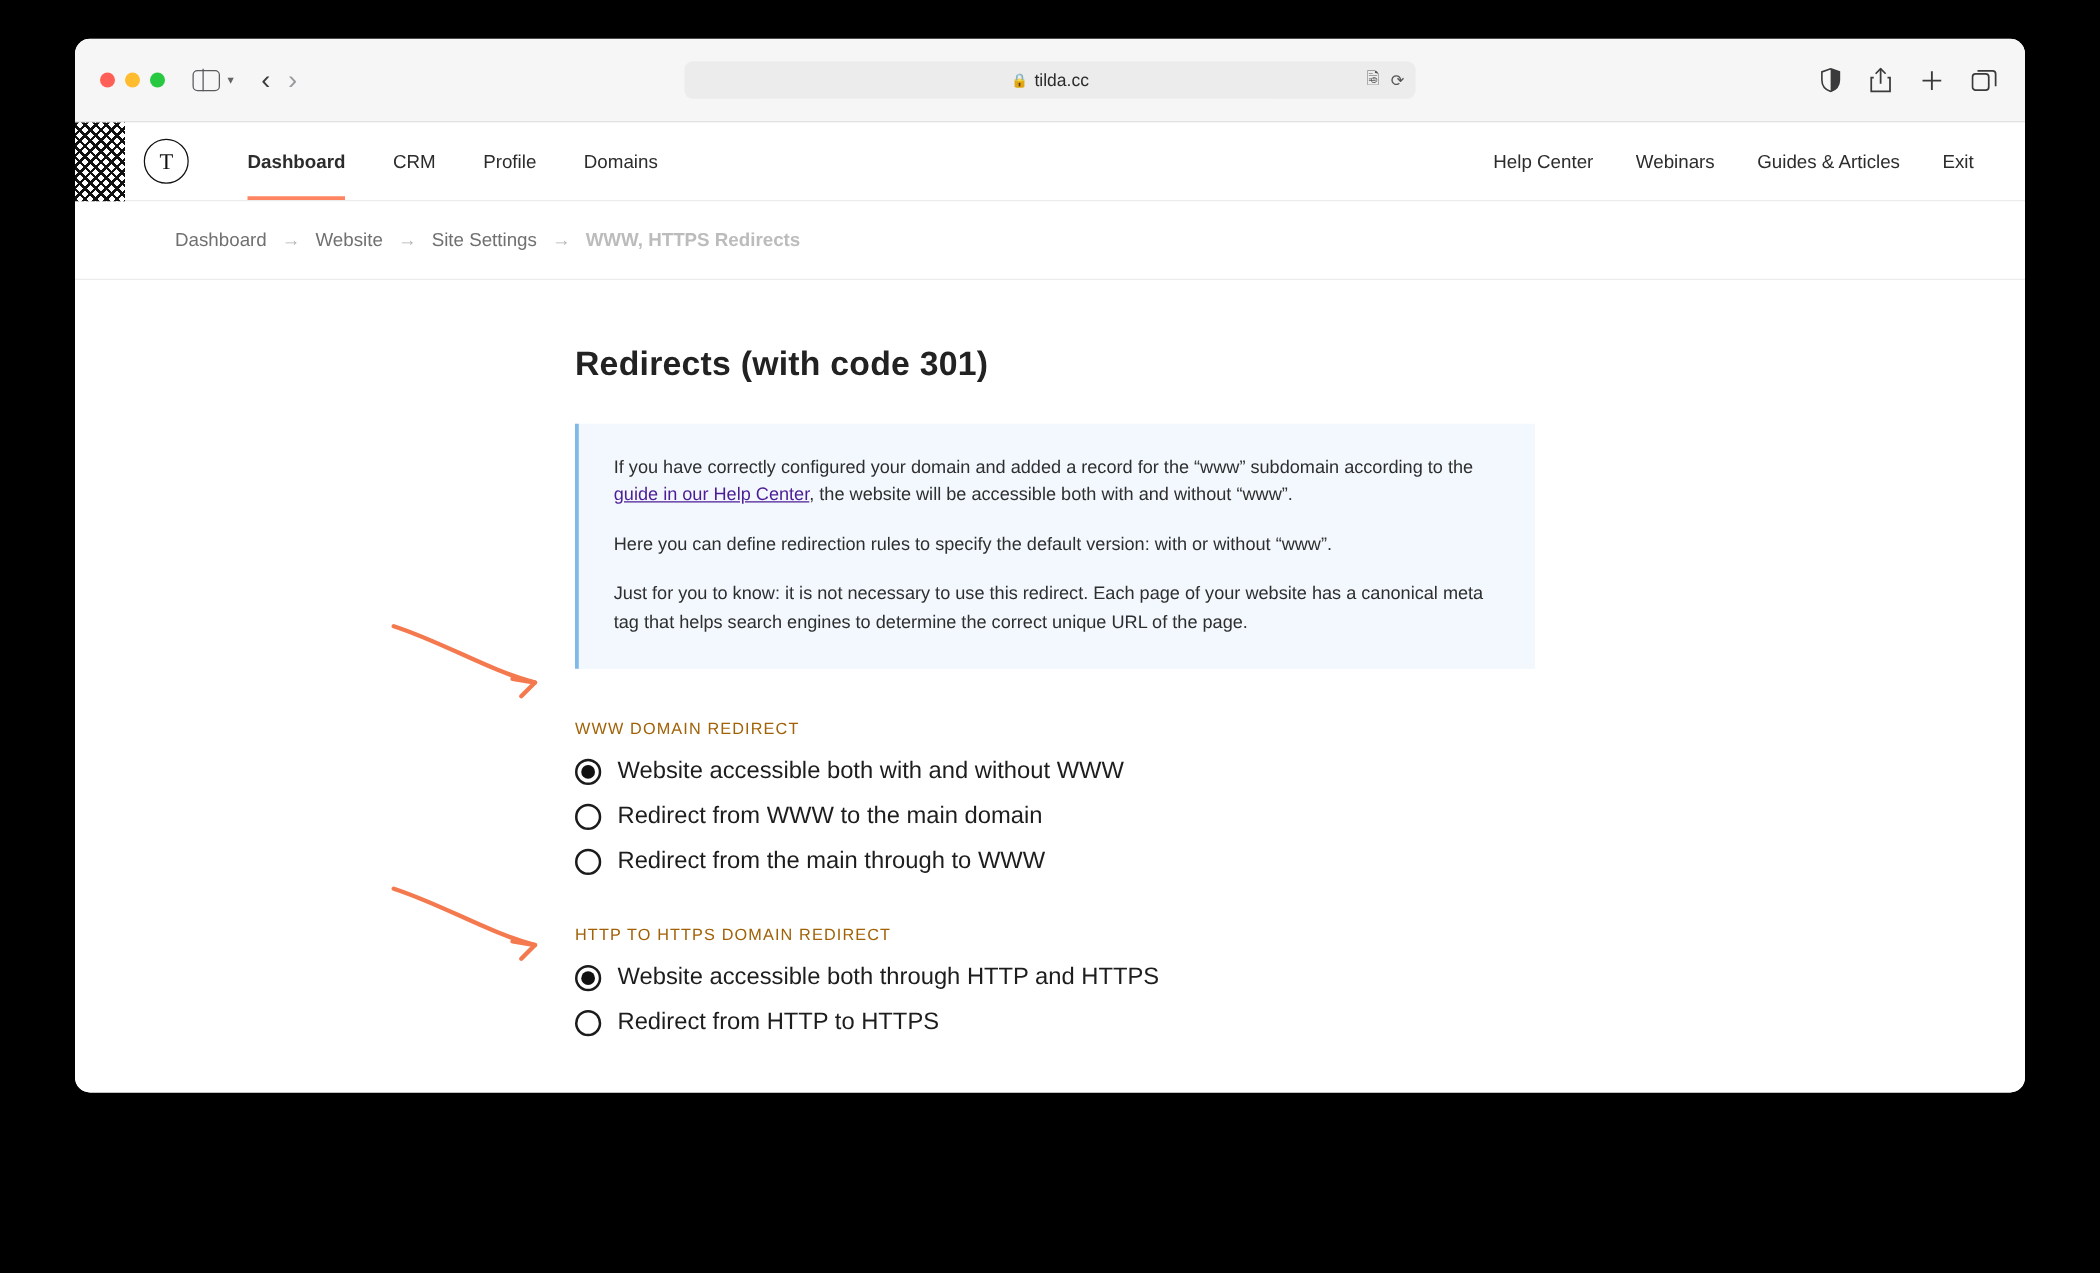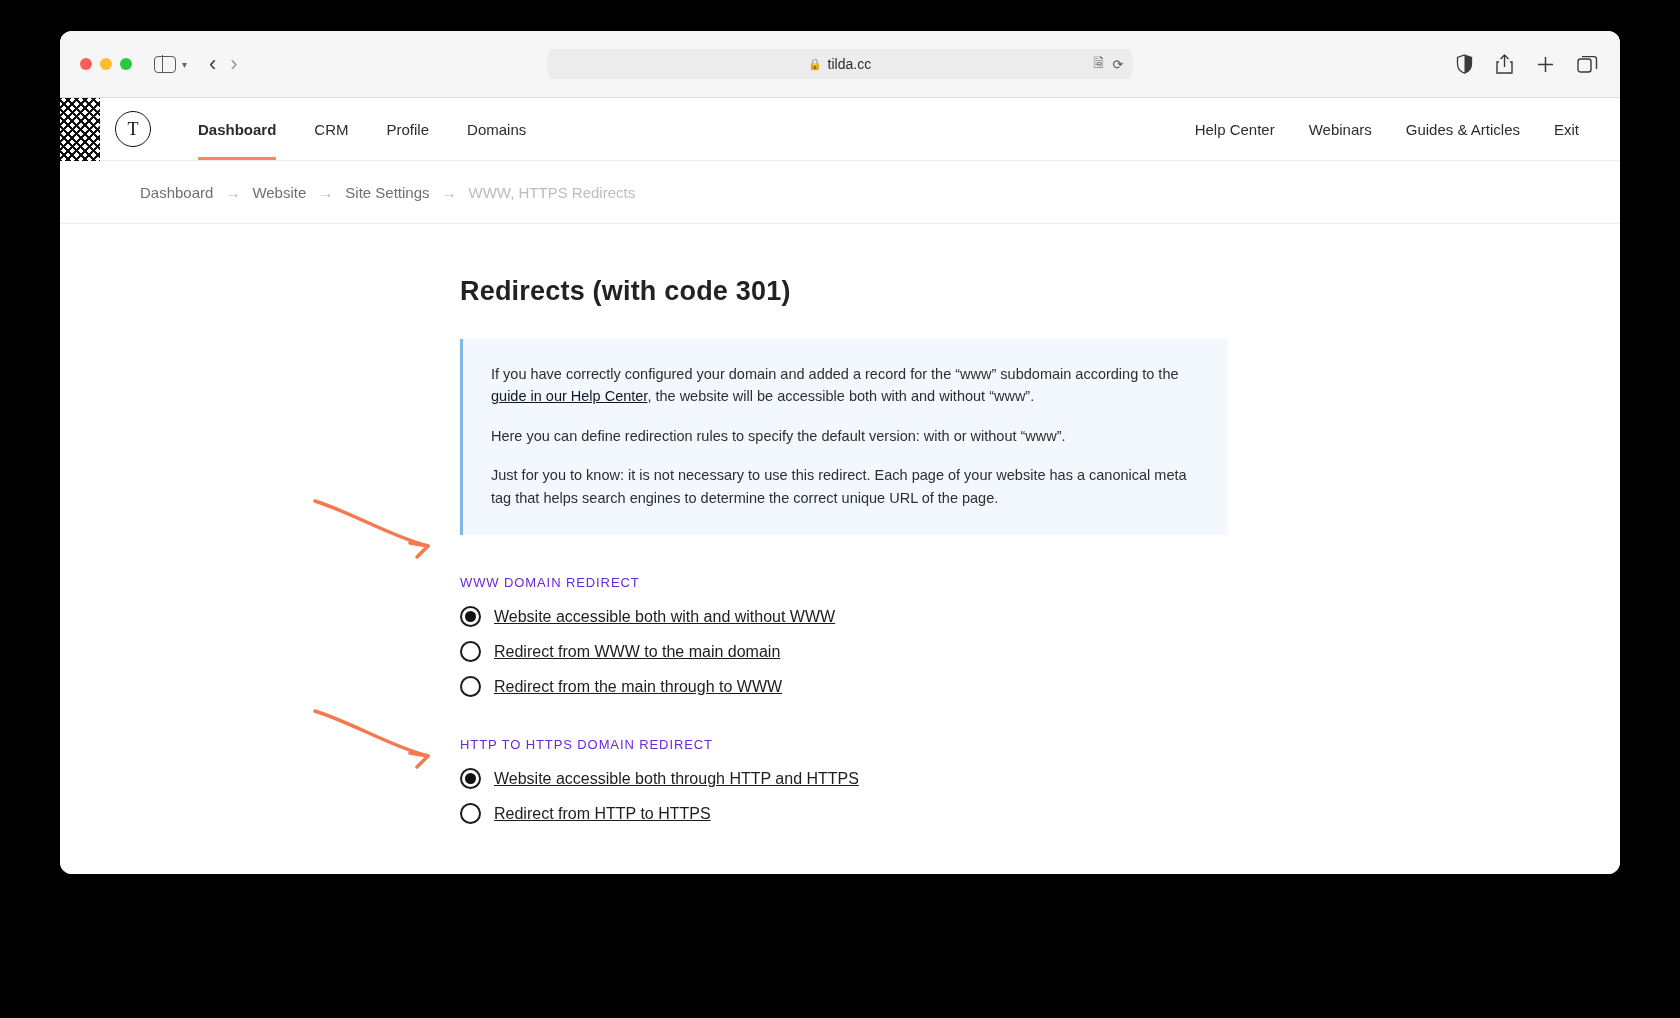--- a/index.html
+++ b/index.html
@@ -96,50 +96,50 @@
   .crumbbar {
     height: 63px;
     display: flex; align-items: center;
     padding-left: 80px;
     border-bottom: 1px solid #ececec;
     background: #fff;
     gap: 12px;
     font-size: 15px;
   }
   .crumb { color: #707070; }
-  .crumb.last { color: #bcbcbc; }
+  .crumb.last { color: #bcbcbc; font-weight: bold; }
   .crumb-sep { color: #b4b4b4; font-size: 15px; }
   
   .content { padding: 52px 0 0 400px; background: #fff; height: 100%; position: relative; }
   h1.title {
     font-size: 27px; font-weight: 700; color: #222; letter-spacing: .2px;
     margin-bottom: 32px;
   }
   .notice {
     width: 768px;
     background: #f2f8fd;
     border-left: 3px solid #7fb9e8;
     padding: 24px 30px 26px 28px;
   }
   .notice p { font-size: 14.5px; line-height: 1.55; color: #2e2e2e; margin-bottom: 17px; }
   .notice p:last-child { margin-bottom: 0; }
-  .notice a { color: #0f172a; text-decoration: underline; }
+  .notice a { color: #4c1d95; text-decoration: underline; }
   .sectionlabel {
-    font-size: 13px; letter-spacing: .9px; color: #6d28d9;
+    font-size: 13px; letter-spacing: .9px; color: #a16207;
     margin-top: 40px; margin-bottom: 16px; text-transform: uppercase;
   }
   .radio-row { display: flex; align-items: center; gap: 13px; margin-bottom: 14px; }
   .radio {
     width: 21px; height: 21px; border-radius: 50%;
     border: 2px solid #1b1b1b; background: #fff;
     display: flex; align-items: center; justify-content: center;
     flex: none;
   }
   .radio.checked:after { content:""; width: 11px; height: 11px; border-radius: 50%; background: #111; }
-  .radio-row .lbl { font-size: 16px; color: #1d1d1d; text-decoration: underline; }
+  .radio-row .lbl { font-size: 19px; color: #1d1d1d; }
   .hint { font-size: 14px; color: #222; margin-bottom: 20px; }
   .hint a { color: #f3a06a; text-decoration: none; }
   
   .arrow-svg { position: absolute; pointer-events: none; }
 </style>
 </head>
 <body>
 
 <div id="window">
 

